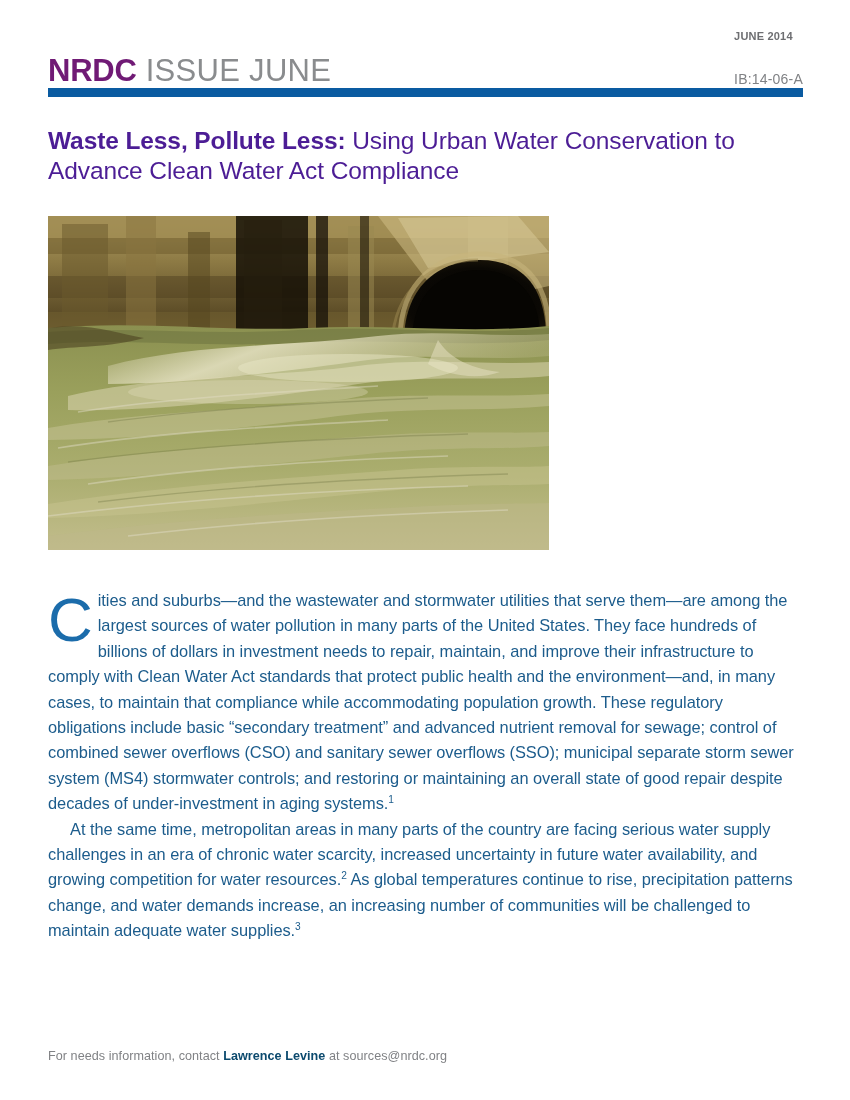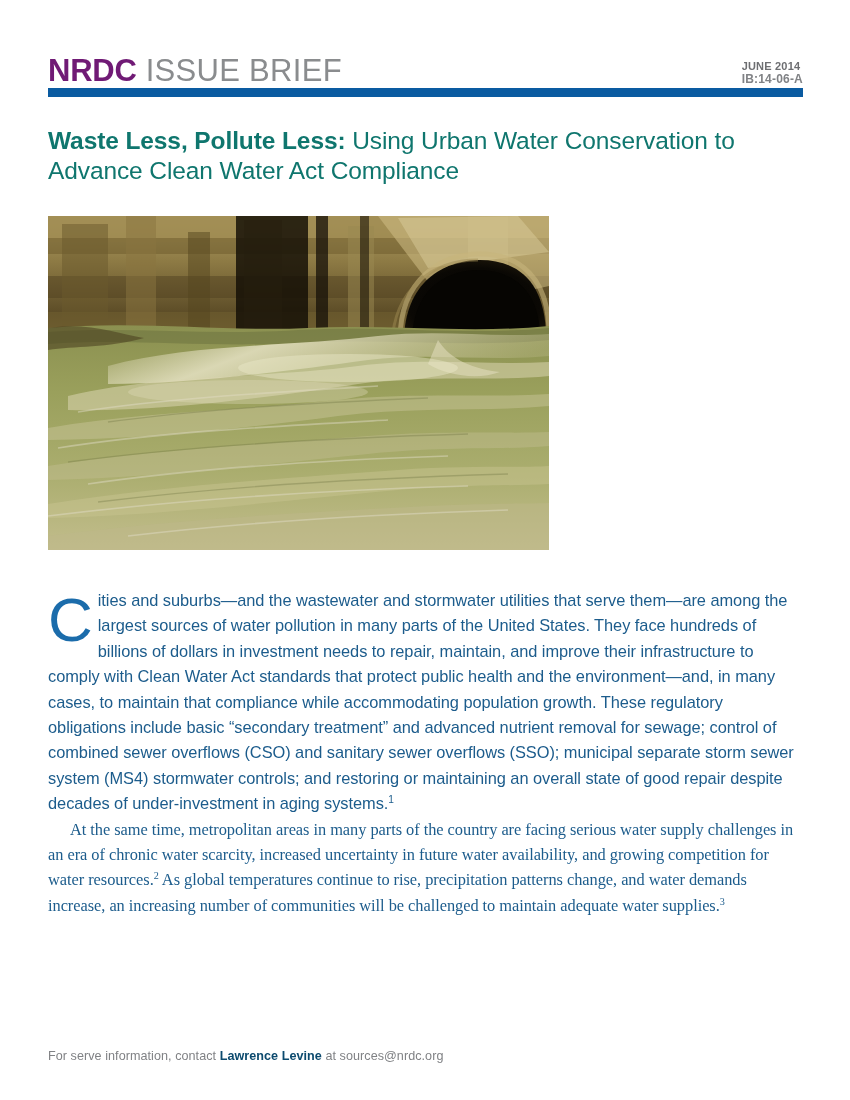--- a/index.html
+++ b/index.html
@@ -58,44 +58,45 @@
   }
   .issue-date {
     font-size: 11px;
     font-weight: bold;
     color: #6d6e71;
     letter-spacing: 0.2px;
     line-height: 13px;
     white-space: nowrap;
   }
   .issue-id {
-    font-size: 12px;
-    font-weight: bold;
+    font-size: 14px;
+    font-weight: normal;
     color: #808285;
     letter-spacing: 0.2px;
     line-height: 12px;
     white-space: nowrap;
+    margin-top: 30px;
   }
 
   .rule {
     position: absolute;
     left: 48px;
     top: 88px;
     width: 755px;
     height: 9px;
     background: #0a5ba1;
   }
 
   
   .title-block {
     position: absolute;
     left: 48px;
     top: 110px;
     width: 740px;
-    color: #0f766e;
+    color: #4c1d95;
     font-size: 24.5px;
     line-height: 30px;
     letter-spacing: -0.1px;
   }
   .title-lead {
     font-weight: bold;
   }
   .title-rest {
     font-weight: normal;
   }
@@ -122,21 +123,20 @@
     font-size: 16.4px;
     line-height: 25.4px;
     letter-spacing: -0.05px;
     text-align: left;
   }
   .para {
     margin: 0;
   }
   .para + .para {
     text-indent: 22px;
-    font-family: Liberation Serif, serif;
   }
   .dropcap {
     float: left;
     color: #1b6cab;
     font-size: 62px;
     line-height: 52px;
     font-weight: normal;
     padding: 4px 5px 0 0;
     margin-top: 2px;
     font-family: "Liberation Sans", sans-serif;
@@ -160,21 +160,21 @@
   }
   .footer b { color: #0c4a6e; font-weight: bold; }
 </style>
 </head>
 <body>
 
 <div class="page">
 
   <div class="masthead">
     <div class="brand">
-      <span class="brand-nrdc">NRDC</span><span class="brand-light brand-issue"> ISSUE BRIEF</span>
+      <span class="brand-nrdc">NRDC</span><span class="brand-light brand-issue"> ISSUE JUNE</span>
     </div>
     <div class="issue-meta">
       <div class="issue-date">JUNE 2014</div>
       <div class="issue-id">IB:14-06-A</div>
     </div>
   </div>
 
   <div class="rule"></div>
 
   <h1 class="title-block"><span class="title-lead">Waste Less, Pollute Less:</span><span class="title-rest"> Using Urban Water Conservation to Advance Clean Water Act Compliance</span></h1>
@@ -264,15 +264,15 @@
 
       <path d="M0 112 C40 106 70 118 96 122 C60 132 26 130 0 134 Z" fill="#4d4222" opacity="0.6"></path>
     </svg>
   </div>
 
   <div class="body-copy">
     <p class="para"><span class="dropcap">C</span><span>ities and suburbs—and the wastewater and stormwater utilities that serve</span> <span>them—are among the largest sources of water pollution in many parts of the</span> <span>United States. They face hundreds of billions of dollars in investment needs</span> <span>to repair, maintain, and improve their infrastructure to comply with Clean Water Act standards that protect public health and the environment—and, in many cases, to maintain that compliance while accommodating population growth. These regulatory obligations include basic “secondary treatment” and advanced nutrient removal for sewage; control of combined sewer overflows (CSO) and sanitary sewer overflows (SSO); municipal separate storm sewer system (MS4) stormwater controls; and restoring or maintaining an overall state of good repair despite decades of under-investment in aging systems.</span><sup>1</sup></p>
     <p class="para"><span>At the same time, metropolitan areas in many parts of the country are facing serious water supply challenges in an era of chronic water scarcity, increased uncertainty in future water availability, and growing competition for water resources.</span><sup>2</sup><span> As global temperatures continue to rise, precipitation patterns change, and water demands increase, an increasing number of communities will be challenged to maintain adequate water supplies.</span><sup>3</sup></p>
   </div>
 
-  <div class="footer"><span>For serve information, contact </span><b>Lawrence Levine</b><span> at sources@nrdc.org</span></div>
+  <div class="footer"><span>For needs information, contact </span><b>Lawrence Levine</b><span> at sources@nrdc.org</span></div>
 
 </div>
 
 </body></html>

